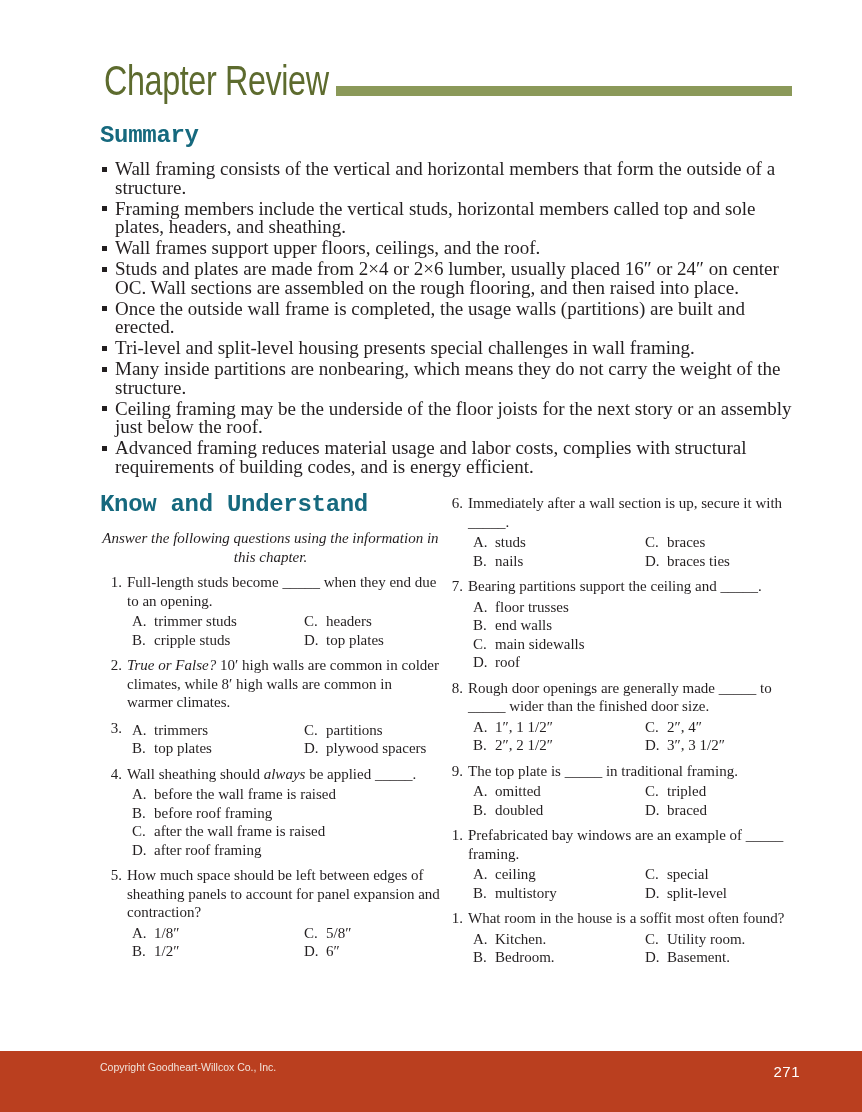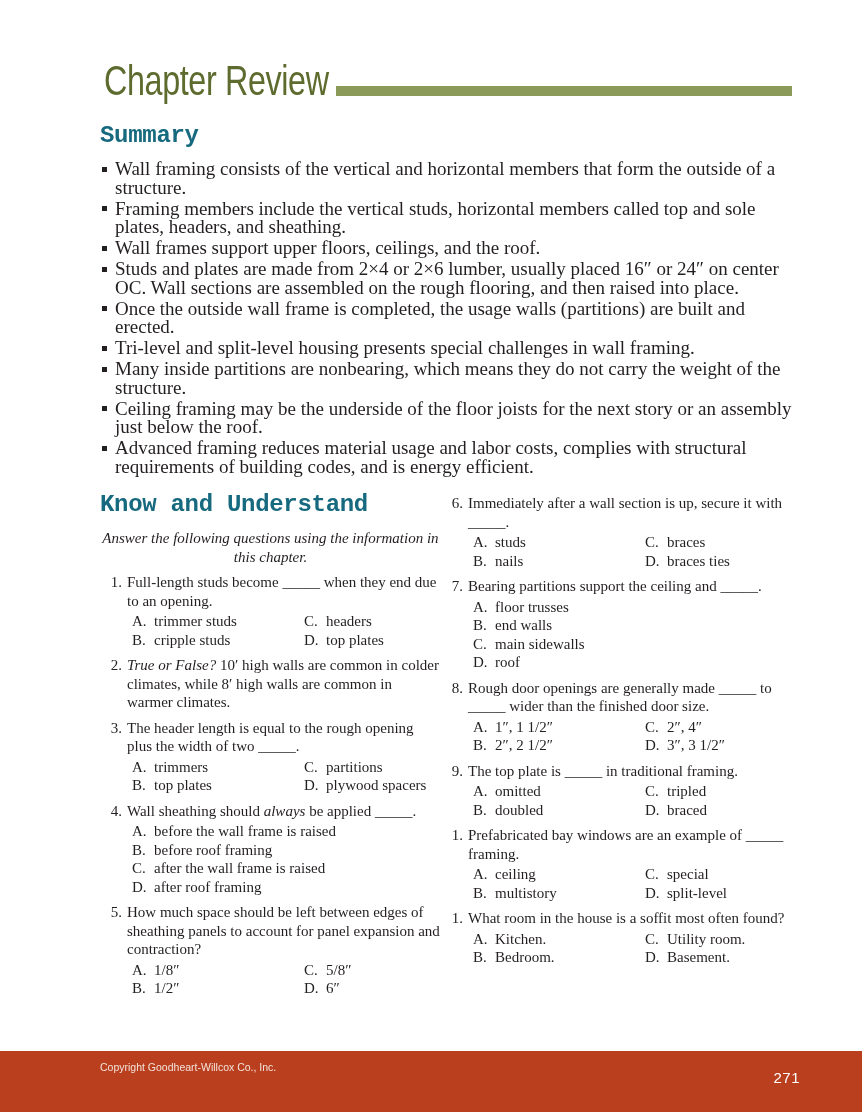--- a/index.html
+++ b/index.html
@@ -61,21 +61,21 @@
   
   .footer {
     position:absolute; left:0; top:1051px; width:862px; height:74px;
     background:var(--red, #ba3f1f);
   }
   .footer .copyright {
     position:absolute; left:100px; top:10px;
     font-family:"Liberation Sans", sans-serif; font-size:10.5px; color:#f2e3da;
   }
   .footer .pagenum {
-    position:absolute; right:62px; top:18px;
+    position:absolute; right:62px; top:12px;
     font-family:"Liberation Sans", sans-serif; font-size:15px; color:#ffffff;
     letter-spacing:0.5px;
   }
 </style>
 </head>
 <body>
 
 <div class="page" style="--olive: #5d6b2e; --olive-bar: #8b9959; --teal: #16697e; --red: #ba3f1f; --text: #231f20;">
 
   <div class="header">
@@ -148,21 +148,20 @@
             <div class="question">
     <span class="q-num">2.</span>
     <div class="q-body">
       <div class="q-text"><em>True or False?</em><span> 10′ high walls are common in colder climates, while 8′ high walls are common in warmer climates.</span></div>
 
     </div>
   </div>
             <div class="question">
     <span class="q-num">3.</span>
     <div class="q-body">
-      <div class="q-text"><span>The header length is equal to the rough opening plus the width of two _____.</span></div>
       <div class="q-opts opts-2col">
                   <div class="opt">
     <span class="opt-label">A.</span>
     <span class="opt-text">trimmers</span>
   </div>
                   <div class="opt">
     <span class="opt-label">B.</span>
     <span class="opt-text">top plates</span>
   </div>
                   <div class="opt">

